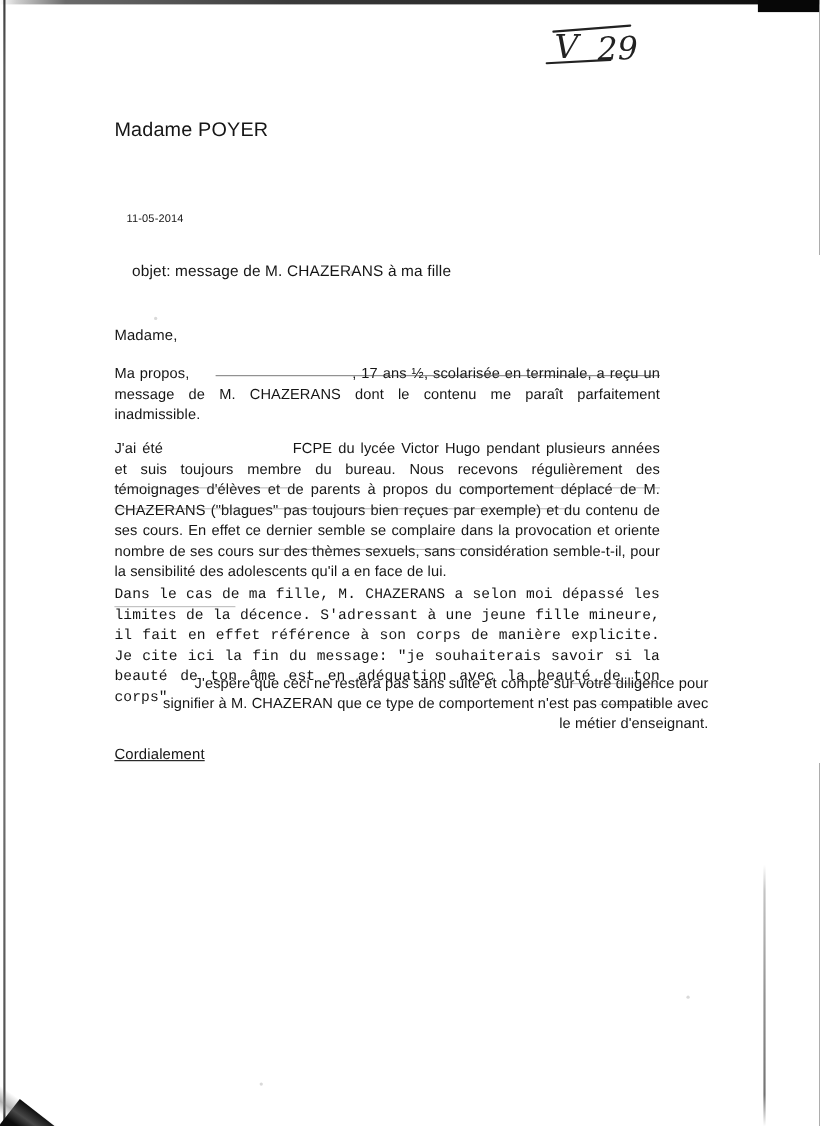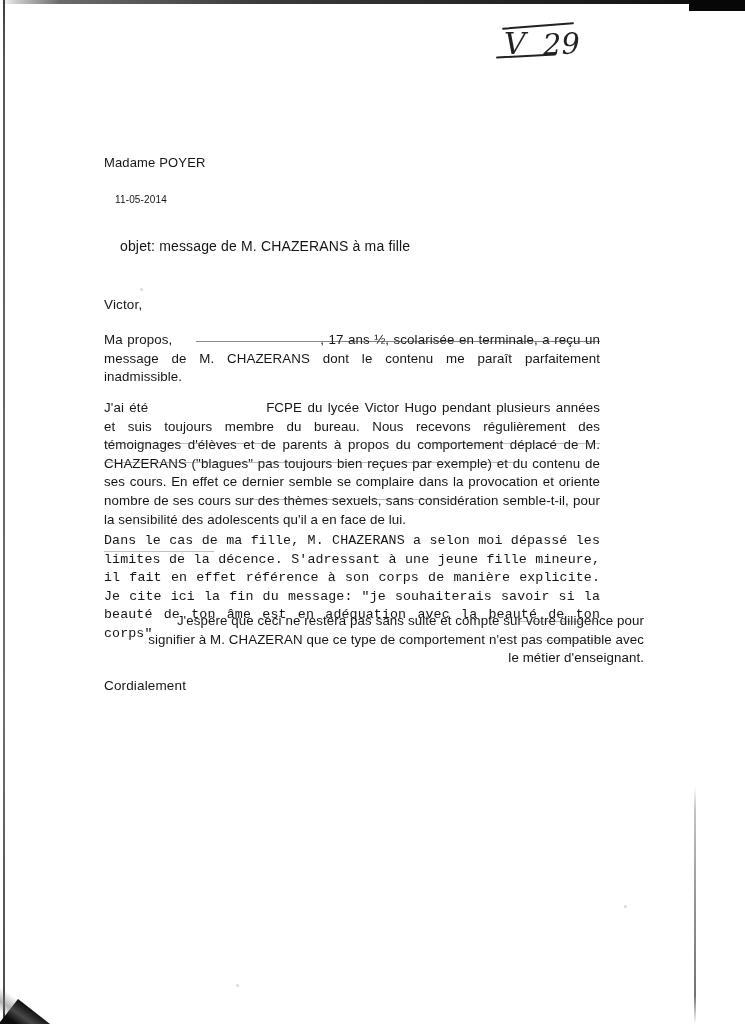--- a/index.html
+++ b/index.html
@@ -116,24 +116,23 @@
   
   .letter {
     position: absolute;
     left: 104px;
     top: 0;
     width: 496px;
   }
   .recipient {
     position: absolute;
     top: 110px; left: 0;
-    font-size: 13px;
+    font-size: 18px;
     line-height: 17.5px;
     letter-spacing: .15px;
-    margin-top: 44px;
   }
   .recipient div { white-space: nowrap; }
 
   .date {
     position: absolute;
     top: 194px; left: 11px;
     font-size: 10px;
     letter-spacing: .15px;
   }
   .subject {
@@ -163,20 +162,21 @@
   .p1 { top: 331px; }
   .p2 { top: 399px; }
   .p3 { top: 532px; font-family: Liberation Mono, monospace; }
   .p4 { top: 612px; }
 
   .closing {
     position: absolute;
     top: 678px; left: 0;
     font-size: 13.5px;
     letter-spacing: .15px;
+    text-decoration: underline;
   }
 
   
   .redact {
     display: inline-block;
     background: #ffffff;
     vertical-align: baseline;
   }
   .redact.r1 { width: 148px; }
   .redact.r2 { width: 118px; }
@@ -216,21 +216,21 @@
   <div class="letter">
 
     <div class="recipient">
       <div>Madame POYER</div>
     </div>
 
     <div class="date">11-05-2014</div>
 
     <div class="subject">objet: message de M. CHAZERANS à ma fille</div>
 
-    <div class="salutation">Victor,</div>
+    <div class="salutation">Madame,</div>
 
     <div class="para p1">
       <span>Ma propos,</span><span class="redact r1"></span><span>, 17 ans ½, scolarisée en terminale, a reçu un message de M. CHAZERANS dont le contenu me paraît parfaitement inadmissible.</span>
     </div>
 
     <div class="para p2">
       <span>J'ai été</span><span class="redact r2"></span><span>FCPE du lycée Victor Hugo pendant plusieurs années et suis toujours membre du bureau. Nous recevons régulièrement des témoignages d'élèves et de parents à propos du comportement déplacé de M. CHAZERANS ("blagues" pas toujours bien reçues par exemple) et du contenu de ses cours. En effet ce dernier semble se complaire dans la provocation et oriente nombre de ses cours sur des thèmes sexuels, sans considération semble-t-il, pour la sensibilité des adolescents qu'il a en face de lui.</span>
     </div>
 
     <div class="para p3">Dans le cas de ma fille, M. CHAZERANS a selon moi dépassé les limites de la décence. S'adressant à une jeune fille mineure, il fait en effet référence à son corps de manière explicite. Je cite ici la fin du message: "je souhaiterais savoir si la beauté de ton âme est en adéquation avec la beauté de ton corps"</div>

